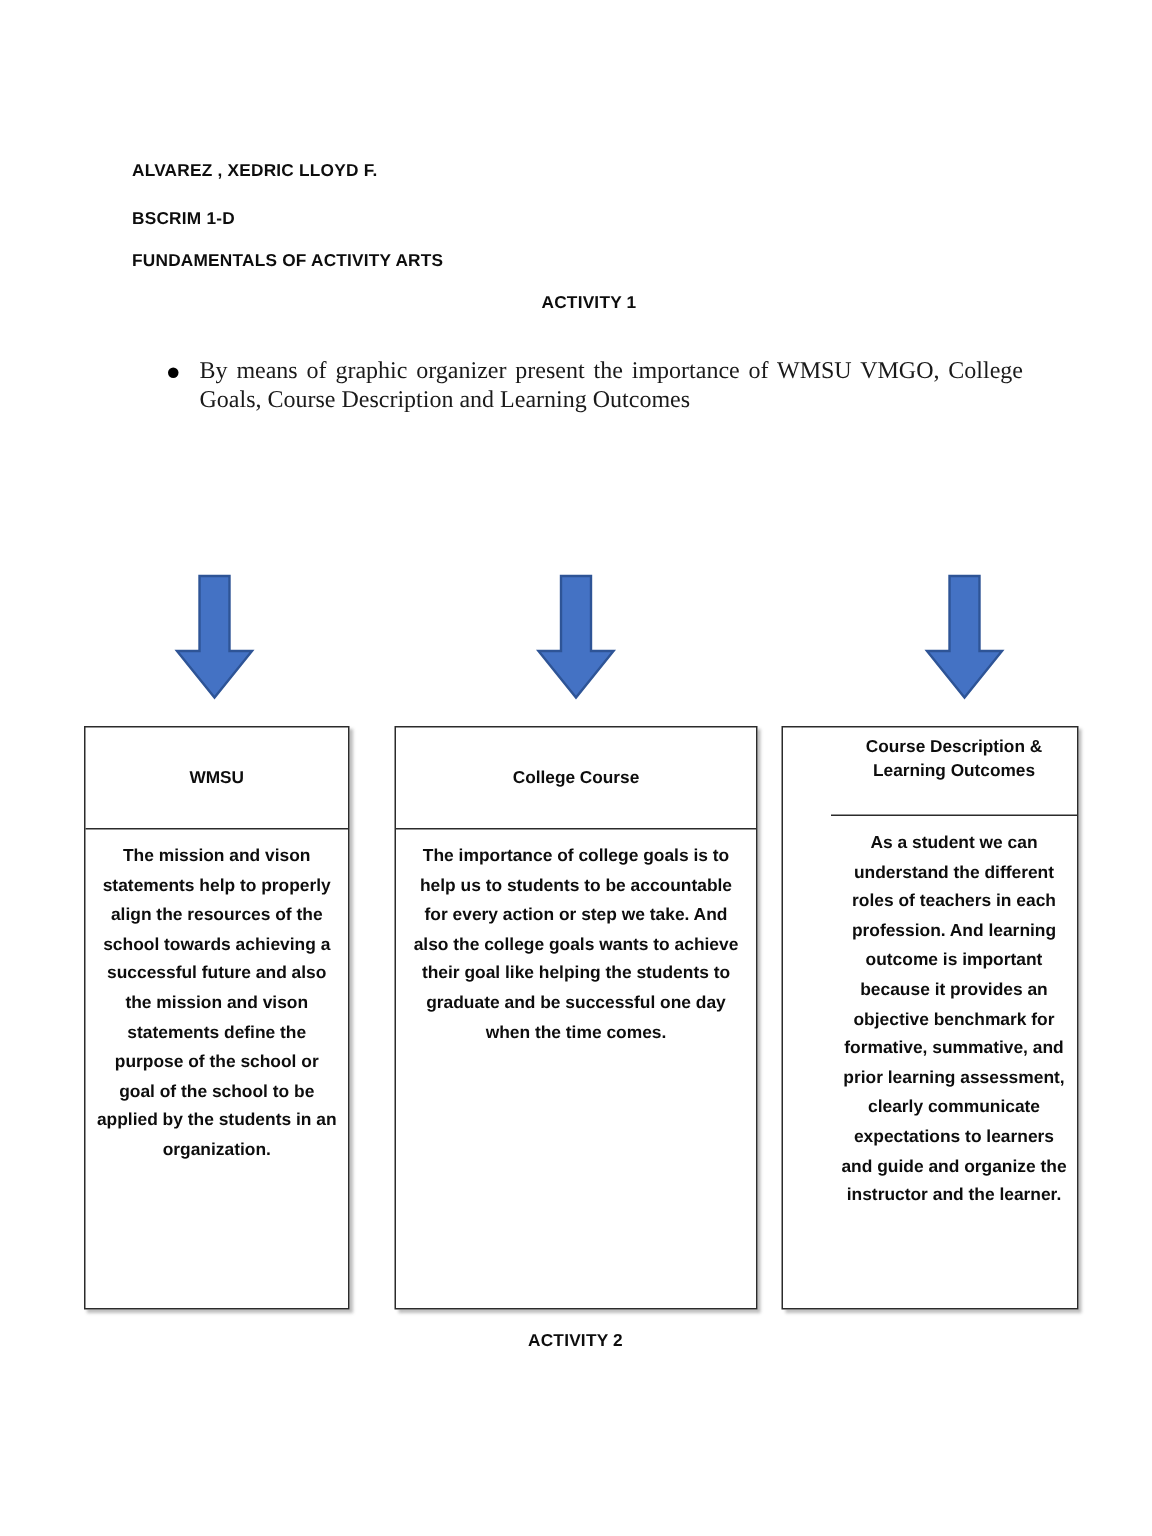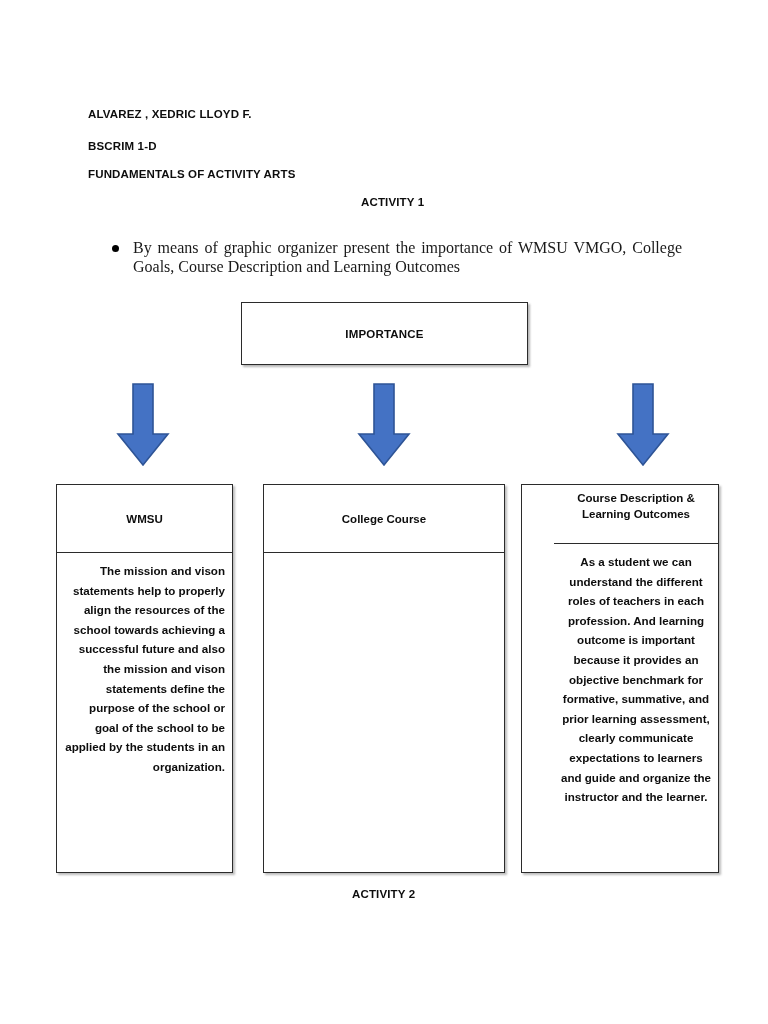--- a/index.html
+++ b/index.html
@@ -135,41 +135,38 @@
   .col-body {
     box-sizing: border-box;
     padding: 8px 7px 6px 7px;
     font-family: "Liberation Sans", sans-serif;
     font-weight: bold;
     font-size: 11.6px;
     line-height: 19.6px;
     color: #0d0d0d;
   }
   #col-1 .col-body,
-  #col-2 .col-body { text-align: right; }
+  #col-2 .col-body { text-align: center; }
   #col-3 .col-body { text-align: center; padding-left: 5px; padding-right: 5px; }
 </style>
 </head>
 <body>
 
 <div class="page">
 
   <div class="hdr-line" id="hdr-name">ALVAREZ , XEDRIC LLOYD F.</div>
   <div class="hdr-line" id="hdr-course">BSCRIM 1-D</div>
   <div class="hdr-line" id="hdr-subject">FUNDAMENTALS OF ACTIVITY ARTS</div>
   <div class="hdr-line" id="activity-1">ACTIVITY 1</div>
 
   <div class="bullet-row">
     <span class="bullet-dot"></span>
     <span class="bullet-text">By means of graphic organizer present the importance of WMSU VMGO, College Goals, Course Description and Learning Outcomes</span>
   </div>
 
-  <div id="importance-box">
-    <span class="box-title">IMPORTANCE</span>
-  </div>
 
   <div class="arrow" id="arrow-left">
     <svg viewBox="0 0 56 86" xmlns="http://www.w3.org/2000/svg">
       <polygon points="18,2 38,2 38,52 53,52 28,83 3,52 18,52" fill="#4472C4" stroke="#2E5496" stroke-width="1.6" stroke-linejoin="miter"></polygon>
     </svg>
   </div>
   <div class="arrow" id="arrow-mid">
     <svg viewBox="0 0 56 86" xmlns="http://www.w3.org/2000/svg">
       <polygon points="18,2 38,2 38,52 53,52 28,83 3,52 18,52" fill="#4472C4" stroke="#2E5496" stroke-width="1.6" stroke-linejoin="miter"></polygon>
     </svg>
@@ -180,20 +177,21 @@
     </svg>
   </div>
 
   <div class="col-box" id="col-1">
     <div class="col-head">WMSU</div>
     <div class="col-body">The mission and vison statements help to properly align  the resources  of the school  towards achieving a successful future and also the mission and vison statements  define the purpose  of the school or goal of the school to be applied by the students in an organization.</div>
   </div>
 
   <div class="col-box" id="col-2">
     <div class="col-head">College Course</div>
+    <div class="col-body">The importance of college goals is to help us to students to be accountable for every action or step we take. And also the college goals wants to achieve their goal like helping the students to graduate and be successful one day when the time comes.</div>
   </div>
 
   <div class="col-box" id="col-3">
     <div class="col-head">Course Description &amp; Learning Outcomes</div>
     <div class="col-body">As a student we can understand the different roles of teachers in each profession. And learning outcome is important because it provides an objective benchmark for formative, summative, and prior learning assessment, clearly communicate expectations to learners and guide and organize the instructor and the learner.</div>
   </div>
 
   <div class="hdr-line" id="activity-2">ACTIVITY 2</div>
 
 </div>

